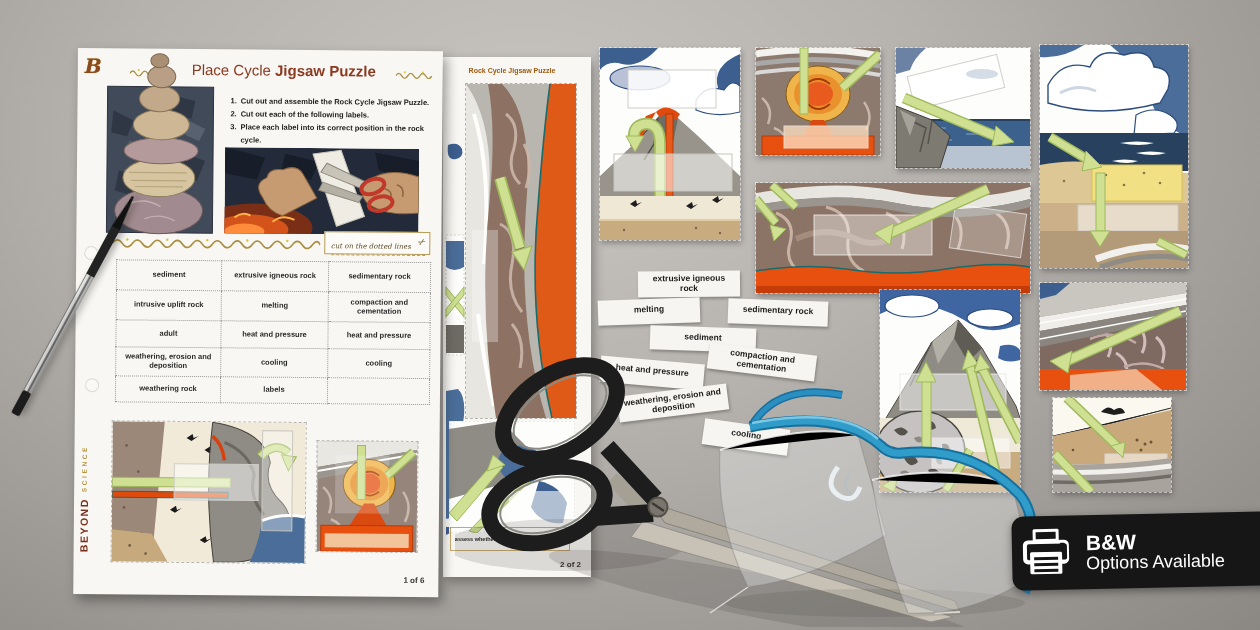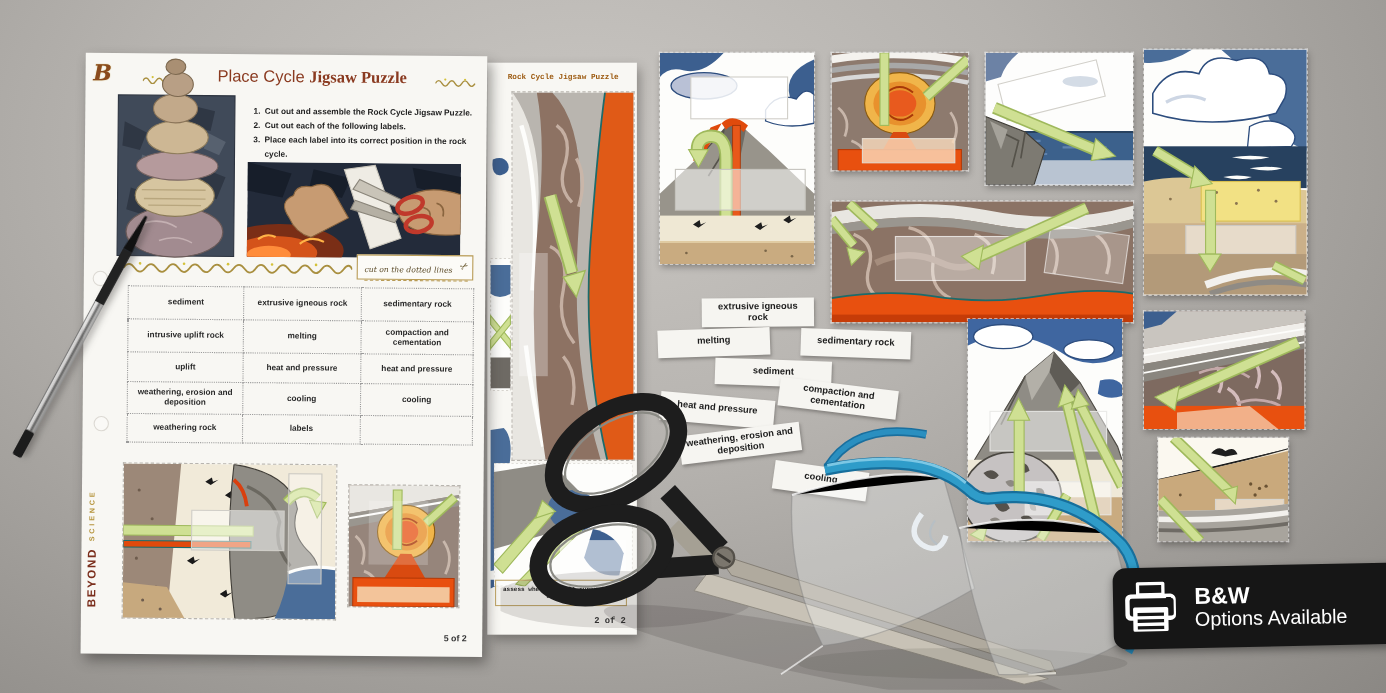--- a/index.html
+++ b/index.html
@@ -2,37 +2,37 @@
 <html><head>
 <meta charset="utf-8">
 <style>
   html,body{margin:0;padding:0;background:#8e8b87;}
   #stage{position:relative;width:1260px;height:630px;overflow:hidden;
     background:radial-gradient(ellipse at 42% 22%, #c9c6c2 0%, #b6b3af 40%, #a19e9a 70%, #8b8884 100%);
     font-family:"Liberation Sans",sans-serif;}
   .abs{position:absolute;}
   
   .page{position:absolute;background:#f8f7f3;}
-  #page2{left:443px;top:57px;width:136px;height:520px;z-index:2;
-    box-shadow:3px 5px 10px rgba(40,38,35,.4);font-family:Liberation Mono, monospace;}
+  #page2{left:443px;top:57px;width:148px;height:520px;z-index:2;
+    box-shadow:3px 5px 10px rgba(40,38,35,.4);}
   #page1{left:78px;top:48px;width:365px;height:546px;z-index:3;
     transform:rotate(.5deg);transform-origin:top left;
     box-shadow:4px 6px 12px rgba(40,38,35,.45);}
   
   .logo-b{position:absolute;left:7px;top:6px;font-family:"DejaVu Serif",serif;font-weight:bold;
     font-style:italic;font-size:20px;color:#8a4a1e;text-shadow:0 0 1px #b5943c;}
   .brand{position:absolute;left:4px;bottom:42px;writing-mode:vertical-rl;transform:rotate(180deg);
     display:flex;align-items:center;gap:6px;}
   .brand .b1{font-weight:bold;font-size:10.5px;letter-spacing:1.5px;color:#7a2e1c;}
   .brand .b2{font-size:6.5px;letter-spacing:2.6px;color:#b5943c;font-weight:bold;}
   .hole{position:absolute;width:12px;height:12px;border-radius:50%;
     border:1.5px solid #dcd9d3;background:rgba(250,249,246,.8);}
   .p1title{position:absolute;left:92px;top:12px;width:228px;text-align:center;
     font-size:15px;color:#8a3a20;white-space:nowrap;}
-  .p1title b{font-weight:bold;font-family:Liberation Serif, serif;}
+  .p1title b{font-weight:bold;}
   .instr{position:absolute;left:153px;top:45px;width:202px;font-size:7.5px;
     font-weight:600;color:#222;line-height:1.75;}
   .instr .row{display:flex;gap:4px;}
   .cutbanner{position:absolute;left:248px;top:181px;width:106px;height:23px;
     border:1px solid #b89b55;background:#fcfbf7;box-sizing:border-box;padding:2px 4px 0 6px;}
   .cutbanner .txt{font-family:"DejaVu Serif",serif;font-style:italic;font-size:7px;color:#5a4a28;}
   .cutbanner .dash{border-top:1.5px dashed #b89b55;margin-top:2px;}
   .cutbanner .sc{position:absolute;right:3px;top:4px;font-size:9px;color:#6b5a30;
     transform:rotate(-30deg);display:inline-block;}
   table.labels{position:absolute;left:40px;top:211px;border-collapse:collapse;table-layout:fixed;}
@@ -211,21 +211,21 @@
         <td>sediment</td>
         <td>extrusive igneous rock</td>
         <td>sedimentary rock</td>
       </tr>
       <tr style="height:30px">
         <td>intrusive uplift rock</td>
         <td>melting</td>
         <td>compaction and cementation</td>
       </tr>
       <tr style="height:27px">
-        <td>uplift</td>
+        <td>adult</td>
         <td>heat and pressure</td>
         <td>heat and pressure</td>
       </tr>
       <tr style="height:29px">
         <td>weathering, erosion and deposition</td>
         <td>cooling</td>
         <td>cooling</td>
       </tr>
       <tr style="height:26px">
         <td>weathering rock</td>
@@ -277,21 +277,21 @@
       <path d="M96 10 L70 34" stroke="#9fb95c" stroke-width="9"></path>
       <path d="M96 10 L70 34" stroke="#cfe093" stroke-width="6"></path>
       <rect x="18" y="14" width="54" height="58" fill="rgba(255,255,255,.2)"></rect>
     </svg>
     <div class="hole" style="left:8px;top:198px;"></div>
     <div class="hole" style="left:10px;top:330px;"></div>
     <div class="brand">
       <span class="b1">BEYOND</span>
       <span class="b2">SCIENCE</span>
     </div>
-    <div class="pgnum" style="right:14px;bottom:12px;">5 of 2</div>
+    <div class="pgnum" style="right:14px;bottom:12px;">1 of 6</div>
   </div>
 
   <div class="piece" style="left:600px;top:48px;">
     <svg width="140" height="192" viewBox="0 0 140 192">
       <rect width="140" height="192" fill="#fdfdfb"></rect>
       <path d="M0 0 H58 Q40 20 22 16 Q8 12 0 22 Z" fill="#3c5f8f"></path>
       <ellipse cx="40" cy="30" rx="30" ry="12" fill="#b9c1d6" stroke="#2d4d7e" stroke-width="1.2"></ellipse>
       <path d="M140 6 Q112 18 118 40 Q124 58 140 62 Z" fill="#3c5f8f"></path>
       <path d="M96 52 q10 -16 28 -10 q8 -12 16 -4 v26 q-24 6 -44 -2z" fill="#fff" stroke="#2d4d7e" stroke-width="1.2"></path>
       <rect x="28" y="22" width="88" height="38" fill="rgba(255,255,255,.85)" stroke="#d0cec8"></rect>

